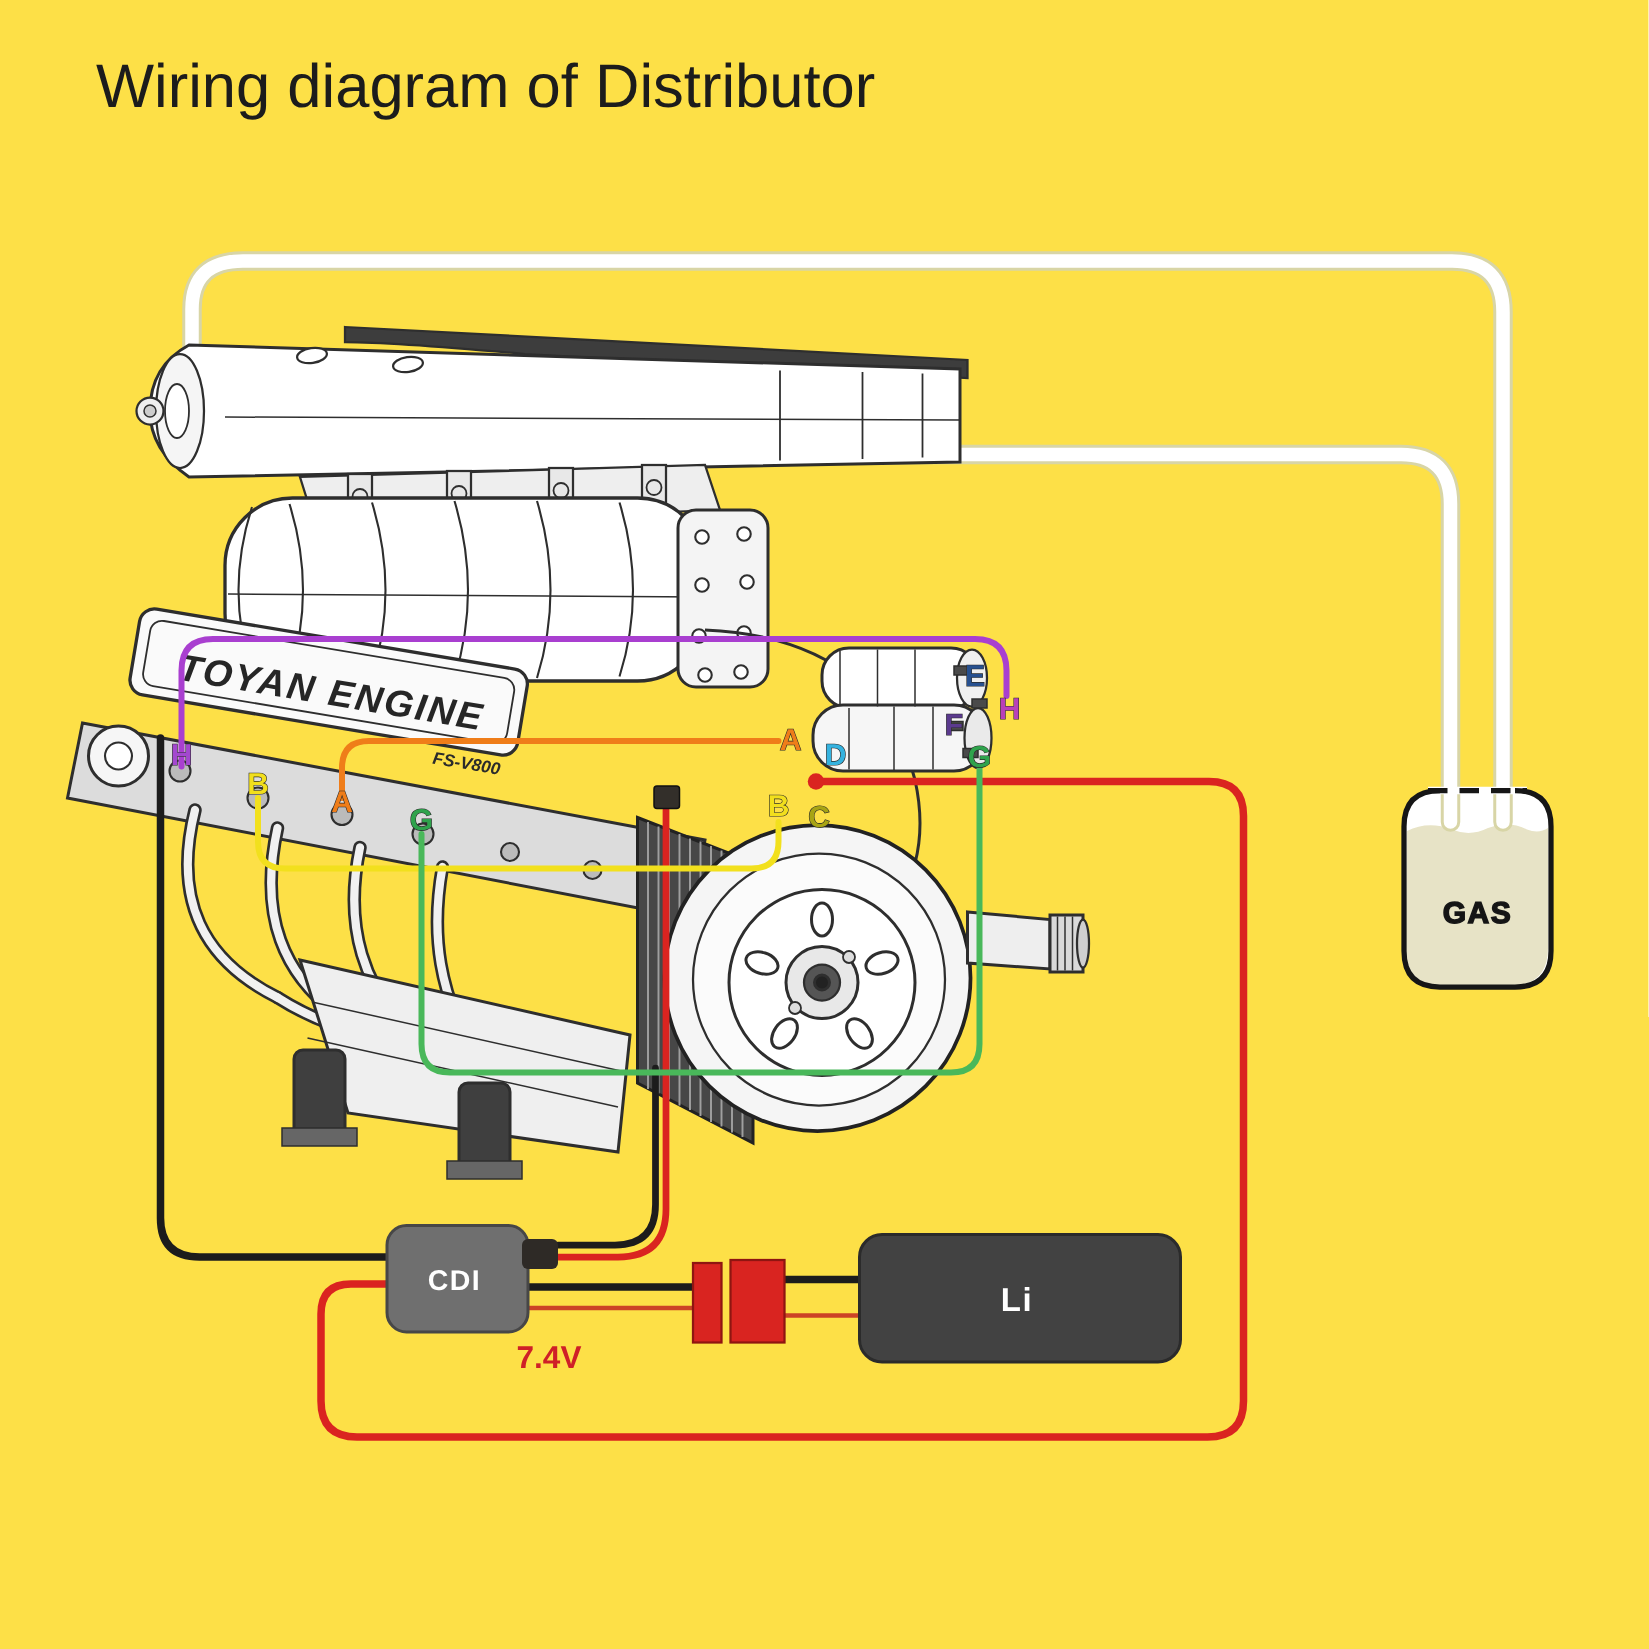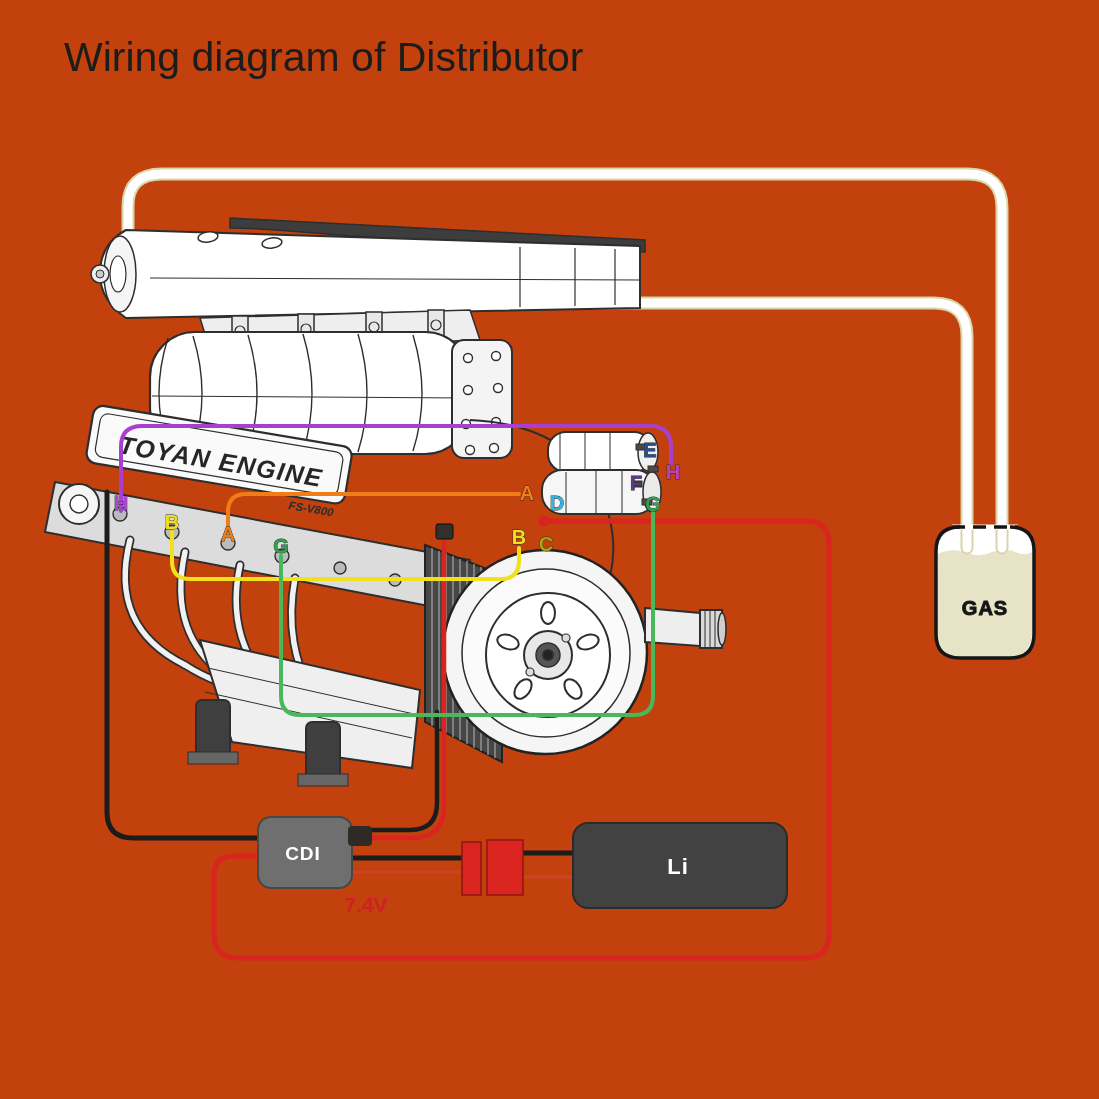--- a/index.html
+++ b/index.html
@@ -1,16 +1,16 @@
 <!DOCTYPE html>
 <html><head>
 <meta charset="utf-8">
 <style>
   html,body{margin:0;padding:0;background:#fff;}
-  #stage{position:relative;width:1099px;height:1099px;background:#c2410c;overflow:hidden;
+  #stage{position:relative;width:1099px;height:1099px;background:#fde047;overflow:hidden;
          font-family:"Liberation Sans",sans-serif;}
   #title{position:absolute;left:64px;top:34px;font-size:41px;font-weight:300;
          color:#1c1c1c;letter-spacing:0px;white-space:nowrap;}
   svg{position:absolute;left:0;top:0;}
   text{font-family:"Liberation Sans",sans-serif;}
   .pin{font-size:20px;font-weight:800;paint-order:stroke;stroke:#2b2b2b;stroke-width:.8px;}
   .boxlabel{font-weight:700;fill:#ffffff;letter-spacing:1px;}
 </style>
 </head>
 <body>

